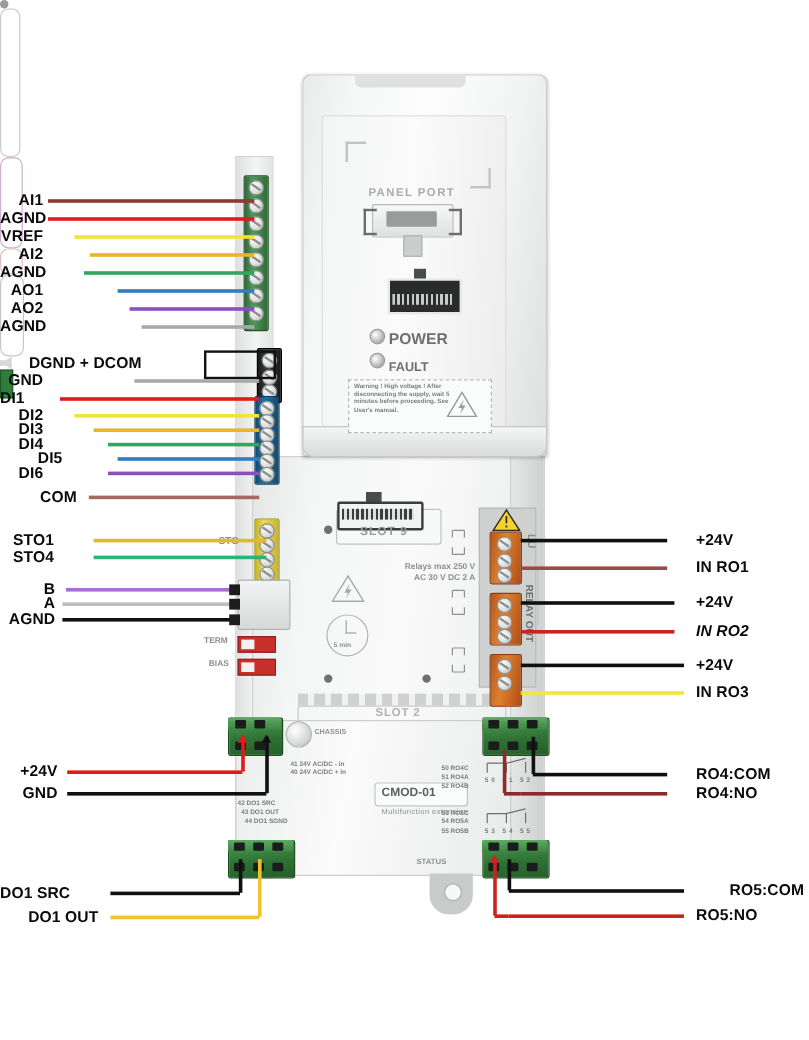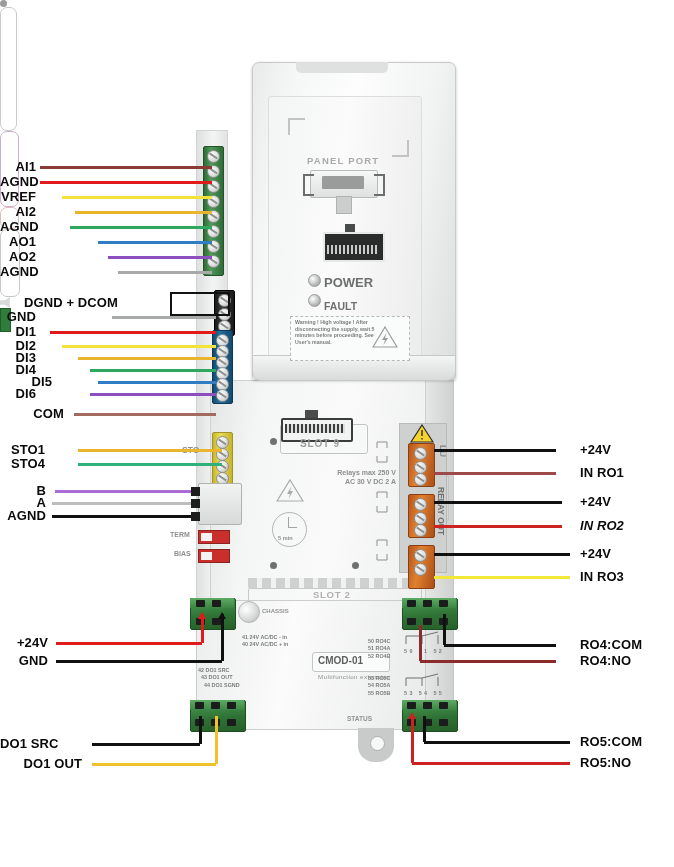--- a/index.html
+++ b/index.html
@@ -440,21 +440,21 @@
       <div class="lbl" style="top: 160px; left: 0px; width: 36px; text-align: right;">AI1</div>
       <div class="lbl" style="top: 175px; left: 0px; width: 36px; text-align: right;">AGND</div>
       <div class="lbl" style="top: 190px; left: 0px; width: 36px; text-align: right;">VREF</div>
       <div class="lbl" style="top: 205px; left: 0px; width: 36px; text-align: right;">AI2</div>
       <div class="lbl" style="top: 220px; left: 0px; width: 36px; text-align: right;">AGND</div>
       <div class="lbl" style="top: 235px; left: 0px; width: 36px; text-align: right;">AO1</div>
       <div class="lbl" style="top: 250px; left: 0px; width: 36px; text-align: right;">AO2</div>
       <div class="lbl" style="top: 265px; left: 0px; width: 36px; text-align: right;">AGND</div>
       <div class="lbl" style="top: 296px; left: 0px; width: 118px; text-align: right;">DGND + DCOM</div>
       <div class="lbl" style="top: 310px; left: 0px; width: 36px; text-align: right;">GND</div>
-      <div class="lbl" style="top: 325px; left: 0px; width: 36px; text-align: right;">DI1</div>
+      <div class="lbl" style="top: 325px; left: 0px; width: 36px; text-align: left;">DI1</div>
       <div class="lbl" style="top: 339px; left: 0px; width: 36px; text-align: right;">DI2</div>
       <div class="lbl" style="top: 351px; left: 0px; width: 36px; text-align: right;">DI3</div>
       <div class="lbl" style="top: 363px; left: 0px; width: 36px; text-align: right;">DI4</div>
       <div class="lbl" style="top: 375px; left: 16px; width: 36px; text-align: right;">DI5</div>
       <div class="lbl" style="top: 387px; left: 0px; width: 36px; text-align: right;">DI6</div>
       <div class="lbl" style="top: 407px; left: 0px; width: 36px; text-align: right; padding-left: 28px;">COM</div>
       <div class="lbl" style="top: 443px; left: 0px; width: 45px; text-align: right;">STO1</div>
       <div class="lbl" style="top: 457px; left: 0px; width: 45px; text-align: right;">STO4</div>
       <div class="lbl" style="top: 484px; left: 0px; width: 46px; text-align: right;">B</div>
       <div class="lbl" style="top: 496px; left: 0px; width: 46px; text-align: right;">A</div>
@@ -464,17 +464,17 @@
       <div class="lbl" style="top: 737px; left: 0px; width: 82px; text-align: left;">DO1 SRC</div>
       <div class="lbl" style="top: 757px; left: 0px; width: 82px; text-align: right;">DO1 OUT</div>
       <div class="lbl" style="top: 443px; left: 580px;">+24V</div>
       <div class="lbl" style="top: 466px; left: 580px;">IN RO1</div>
       <div class="lbl" style="top: 495px; left: 580px;">+24V</div>
       <div class="lbl" style="top: 519px; left: 580px; font-style: italic;">IN RO2</div>
       <div class="lbl" style="top: 547px; left: 580px;">+24V</div>
       <div class="lbl" style="top: 570px; left: 580px;">IN RO3</div>
       <div class="lbl" style="top: 638px; left: 580px;">RO4:COM</div>
       <div class="lbl" style="top: 654px; left: 580px;">RO4:NO</div>
-      <div class="lbl" style="top: 735px; left: 580px;">RO5:COM</div>
+      <div class="lbl" style="top: 735px; left: 608px;">RO5:COM</div>
       <div class="lbl" style="top: 756px; left: 580px;">RO5:NO</div>
     </div>
 
 </div>
 
 </body></html>

